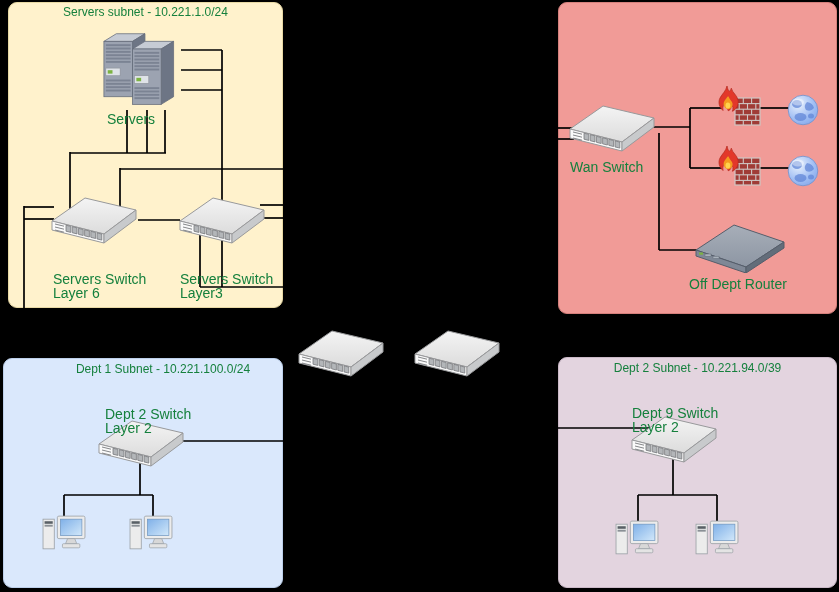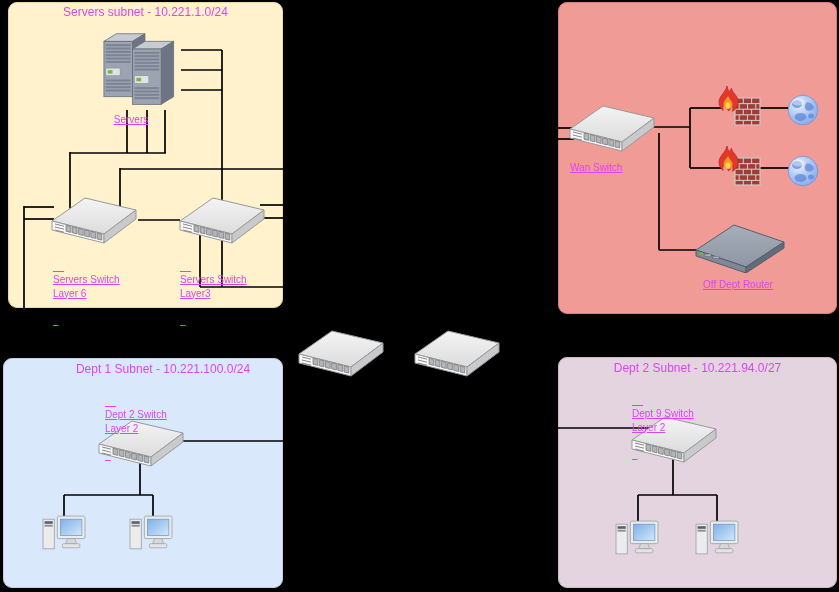--- a/index.html
+++ b/index.html
@@ -1,26 +1,26 @@
 <!DOCTYPE html>
 <html style="--background: #000000; --wire: #000000; --servers_fill: #FFF2CC; --servers_border: #E8D9A4; --wan_fill: #F19B97; --wan_border: #D5807C; --dept1_fill: #DAE8FC; --dept1_border: #BCCFEA; --dept2_fill: #E3D4DF; --dept2_border: #CBB9C8;"><head>
 <meta charset="utf-8">
 <style>
   html,body{margin:0;padding:0;background:#000;}
   .canvas{position:relative;width:839px;height:592px;background:var(--background,#000);
-          font-family:"Liberation Sans", sans-serif;color:#d946ef;overflow:hidden;}
+          font-family:"Liberation Sans", sans-serif;color:#15803d;overflow:hidden;}
   .subnet{position:absolute;border-radius:9px;border:1px solid transparent;box-sizing:border-box;}
   .subnet.servers{left:8px;top:2px;width:275px;height:306px;background:var(--servers_fill);border-color:var(--servers_border);}
   .subnet.wan{left:558px;top:2px;width:279px;height:312px;background:var(--wan_fill);border-color:var(--wan_border);}
   .subnet.dept1{left:3px;top:358px;width:280px;height:230px;background:var(--dept1_fill);border-color:var(--dept1_border);}
   .subnet.dept2{left:558px;top:357px;width:279px;height:231px;background:var(--dept2_fill);border-color:var(--dept2_border);}
   .wires{position:absolute;left:0;top:0;width:839px;height:592px;z-index:2;}
   .wires line{stroke:var(--wire,#000);stroke-width:1.7px;}
   .ic{position:absolute;z-index:3;overflow:visible;}
-  .lbl{position:absolute;z-index:4;font-size:10px;line-height:13.5px;white-space:pre;text-decoration:underline;}
+  .lbl{position:absolute;z-index:4;font-size:14px;line-height:13.5px;white-space:pre;}
   .ttl{position:absolute;z-index:4;font-size:12px;text-align:center;}
   .ctr{text-align:center;}
 </style>
 </head>
 <body>
 
 <div class="canvas">
 
   <div class="subnet servers"></div>
   <div class="subnet wan"></div>
@@ -256,21 +256,21 @@
     </svg>
   <svg class="ic" style="left:615px;top:519px;width:45px;height:39px">
       <use href="#sym-computer"></use>
     </svg>
   <svg class="ic" style="left:695px;top:519px;width:45px;height:39px">
       <use href="#sym-computer"></use>
     </svg>
 
   <div class="ttl" style="left:8px;top:5px;width:275px">Servers subnet - 10.221.1.0/24</div>
   <div class="ttl" style="left:3px;top:362px;width:320px">Dept 1 Subnet - 10.221.100.0/24</div>
-  <div class="ttl" style="left:558px;top:361px;width:279px">Dept 2 Subnet - 10.221.94.0/27</div>
+  <div class="ttl" style="left:558px;top:361px;width:279px">Dept 2 Subnet - 10.221.94.0/39</div>
 
   <div class="lbl ctr" style="left:96px;top:113px;width:70px">Servers</div>
   <div class="lbl" style="left:53px;top:246px">
     <div>Servers Switch</div><div>Layer 6</div>
   </div>
   <div class="lbl" style="left:180px;top:246px">
     <div>Servers Switch</div><div>Layer3</div>
   </div>
   <div class="lbl" style="left:570px;top:161px">Wan Switch</div>
   <div class="lbl ctr" style="left:688px;top:278px;width:100px">Off Dept Router</div>

